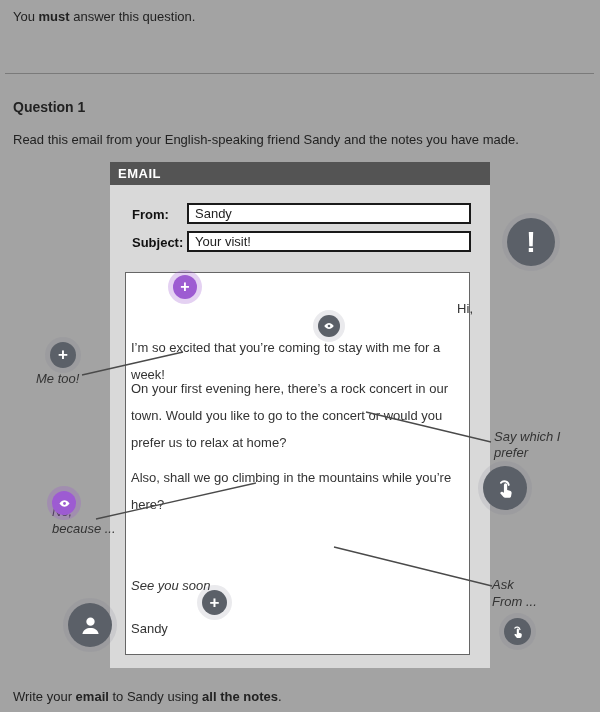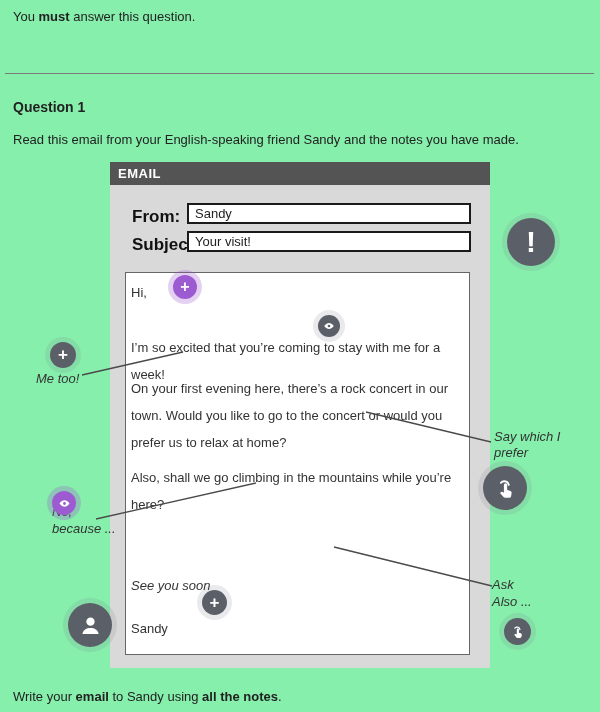--- a/index.html
+++ b/index.html
@@ -1,26 +1,26 @@
 <!DOCTYPE html>
 <html><head>
 <meta charset="utf-8">
 <style>
   html,body{margin:0;padding:0;background:#fff;}
-  #page{position:relative;width:600px;height:712px;background:#86efac;
+  #page{position:relative;width:600px;height:712px;background:#a3a3a3;
         font-family:"Liberation Sans", sans-serif;color:#2b2b2b;overflow:hidden;}
   .txt{position:absolute;font-size:13px;line-height:17px;color:#222;}
   .b{font-weight:bold;}
   #rule{position:absolute;left:5px;right:6px;top:73px;border-top:1px solid #7a7a7a;height:0;}
 
   
   #email-panel{position:absolute;left:110px;top:162px;width:380px;height:506px;background:#d9d9d9;}
   #email-header{position:absolute;left:0;top:0;width:100%;height:23px;background:#545454;}
   #email-header span{position:absolute;left:8px;top:4px;color:#fff;font-weight:bold;font-size:13px;letter-spacing:.5px;}
-  .field-label{position:absolute;font-weight:bold;font-size:17px;color:#111;}
+  .field-label{position:absolute;font-weight:bold;font-size:13px;color:#111;}
   .field-input{position:absolute;left:77px;width:274px;height:15px;border:2px solid #1a1a1a;background:#fff;
                font-family:"Liberation Sans",sans-serif;font-size:13px;padding:1px 0 1px 6px;color:#222;}
   #email-body{position:absolute;left:15px;top:110px;width:343px;height:381px;background:#fff;border:1px solid #666;}
 
   .para{position:absolute;left:131px;width:342px;font-size:13px;line-height:27px;color:#333;white-space:pre-line;}
   .note{position:absolute;font-style:italic;font-size:13px;color:#333;white-space:pre-line;line-height:16px;}
 
   
   .icon{position:absolute;border-radius:50%;display:flex;align-items:center;justify-content:center;box-sizing:border-box;}
   .dark{background:#5b6068;box-shadow:0 0 0 5px rgba(125,125,140,0.16);}
@@ -45,21 +45,21 @@
     <div id="email-header">
       <span>EMAIL</span>
     </div>
     <div class="field-label" style="left:22px;top:45px;">From:</div>
     <input class="field-input" style="top: 41px;" value="Sandy">
     <div class="field-label" style="left:22px;top:73px;">Subject:</div>
     <input class="field-input" style="top: 69px;" value="Your visit!">
     <div id="email-body"></div>
   </div>
 
-  <div class="para" style="top:279px;">Hi,</div>
+  <div class="para" style="top:295px;text-align:right;">Hi,</div>
   <div class="para" style="top:334px;">I’m so excited that you’re coming to stay with me for a week!</div>
   <div class="para" style="top:375px;">On your first evening here, there’s a rock concert in our
 town. Would you like to go to the concert or would you
 prefer us to relax at home?</div>
   <div class="para" style="top:464px;">Also, shall we go climbing in the mountains while you’re
 here?</div>
   <div class="para" style="top:572px;font-style:italic;">See you soon</div>
   <div class="para" style="top:615px;">Sandy</div>
 
   <svg id="lines" width="600" height="712" viewBox="0 0 600 712">
@@ -68,21 +68,21 @@
     <line x1="256" y1="483" x2="96" y2="519" stroke="#4a4a4a" stroke-width="1.3"></line>
     <line x1="334" y1="547" x2="492" y2="586" stroke="#4a4a4a" stroke-width="1.3"></line>
   </svg>
 
   <div class="note" style="left:36px;top:371px;">Me too!</div>
   <div class="note" style="left:494px;top:429px;">Say which I
 prefer</div>
   <div class="note" style="left:52px;top:503px;line-height:17px;">No,
 because ...</div>
   <div class="note" style="left:492px;top:576px;line-height:17px;">Ask
-Also ...</div>
+From ...</div>
 
   <div class="icon purple" style="left:173px;top:275px;width:24px;height:24px;">
     <span class="glyph" style="font-size:16px;">+</span>
   </div>
 
   <div class="icon dark" style="left:318px;top:315px;width:22px;height:22px;">
     <svg width="16" height="16" viewBox="0 0 24 24">
       <path d="M12 7.5c-4.2 0-7 4.5-7 4.5s2.8 4.5 7 4.5 7-4.5 7-4.5-2.8-4.5-7-4.5z" fill="#fff"></path>
       <circle cx="12" cy="12" r="2" fill="#5b6068"></circle>
     </svg>

